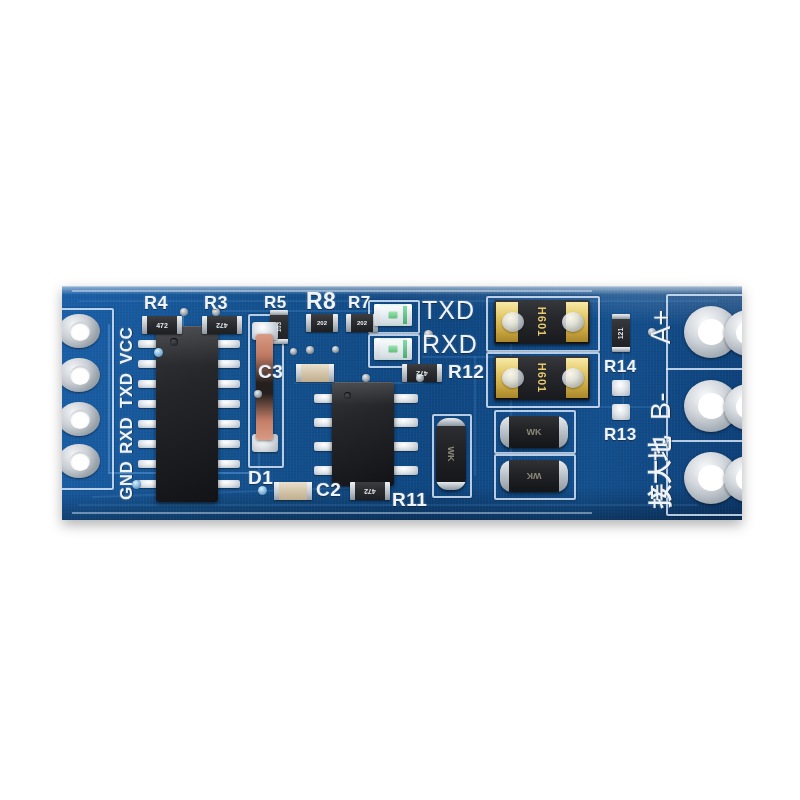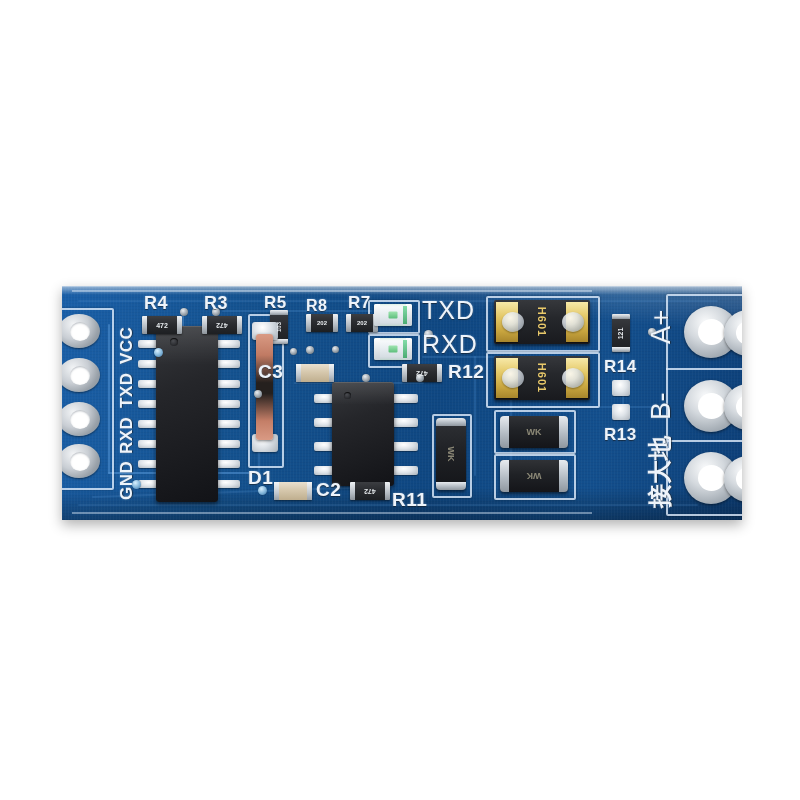--- a/index.html
+++ b/index.html
@@ -138,21 +138,21 @@
     transform:translateY(-50%) rotate(90deg);
   }
   .solderblob{
     position:absolute;border-radius:50%;
     background:radial-gradient(circle at 38% 30%, #ffffff 0%, #e3e8ed 35%, #b2bac2 70%, #8e969e 100%);
     box-shadow:0 1px 2px rgba(0,0,0,.4);
   }
 
   
   .dio{
-    position:absolute;border-radius:4px;
+    position:absolute;border-radius:12px;
     background:linear-gradient(180deg,#303236 0%,#202226 45%,#141519 100%);
     box-shadow:0 2px 3px rgba(0,0,0,.5);
     overflow:hidden;
   }
   .dio .band{position:absolute;top:0;bottom:0;width:9px;
     background:linear-gradient(180deg,#e7ebef,#b4bcc4 55%,#8f979f);}
   .dio .band.l{left:0;} .dio .band.r{right:0;}
   .dio .m{position:absolute;left:0;right:0;top:50%;transform:translateY(-50%);
     color:rgba(205,198,168,.62);font-size:9px;font-weight:700;text-align:center;
     font-family:"Liberation Sans",sans-serif;}
@@ -442,21 +442,21 @@
       <div class="via tin" style="left:196px;top:200px;width:9px;height:9px;"></div>
       <div class="via" style="left:270px;top:60px;width:7px;height:7px;"></div>
       <div class="via" style="left:228px;top:62px;width:7px;height:7px;"></div>
       <div class="via" style="left:586px;top:42px;width:8px;height:8px;"></div>
     </div>
 
     <div class="lyr">
       <div class="silk" style="left:82px;top:8px;font-size:18px;">R4</div>
       <div class="silk" style="left:142px;top:8px;font-size:18px;">R3</div>
       <div class="silk" style="left:202px;top:8px;font-size:17px;">R5</div>
-      <div class="silk" style="left:244px;top:12px;font-size:16px;">R8</div>
+      <div class="silk" style="left:244px;top:4px;font-size:23px;">R8</div>
       <div class="silk" style="left:286px;top:8px;font-size:17px;">R7</div>
 
       <div class="silk" style="left:360px;top:12px;font-size:25px;font-weight:400;letter-spacing:1px;">TXD</div>
       <div class="silk" style="left:360px;top:46px;font-size:25px;font-weight:400;letter-spacing:1px;">RXD</div>
 
       <div class="silk" style="left:196px;top:76px;font-size:19px;">C3</div>
       <div class="silk" style="left:386px;top:76px;font-size:19px;">R12</div>
       <div class="silk" style="left:186px;top:182px;font-size:19px;">D1</div>
       <div class="silk" style="left:254px;top:194px;font-size:19px;">C2</div>
       <div class="silk" style="left:330px;top:204px;font-size:19px;">R11</div>

